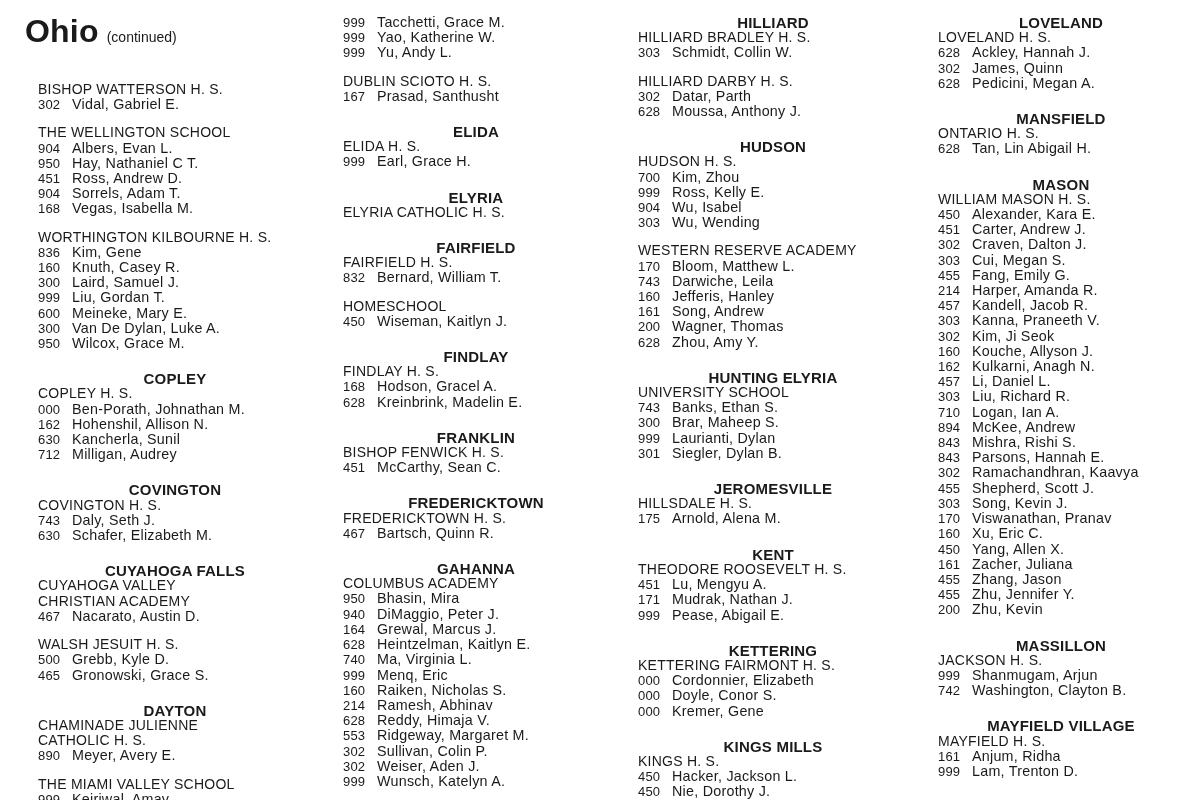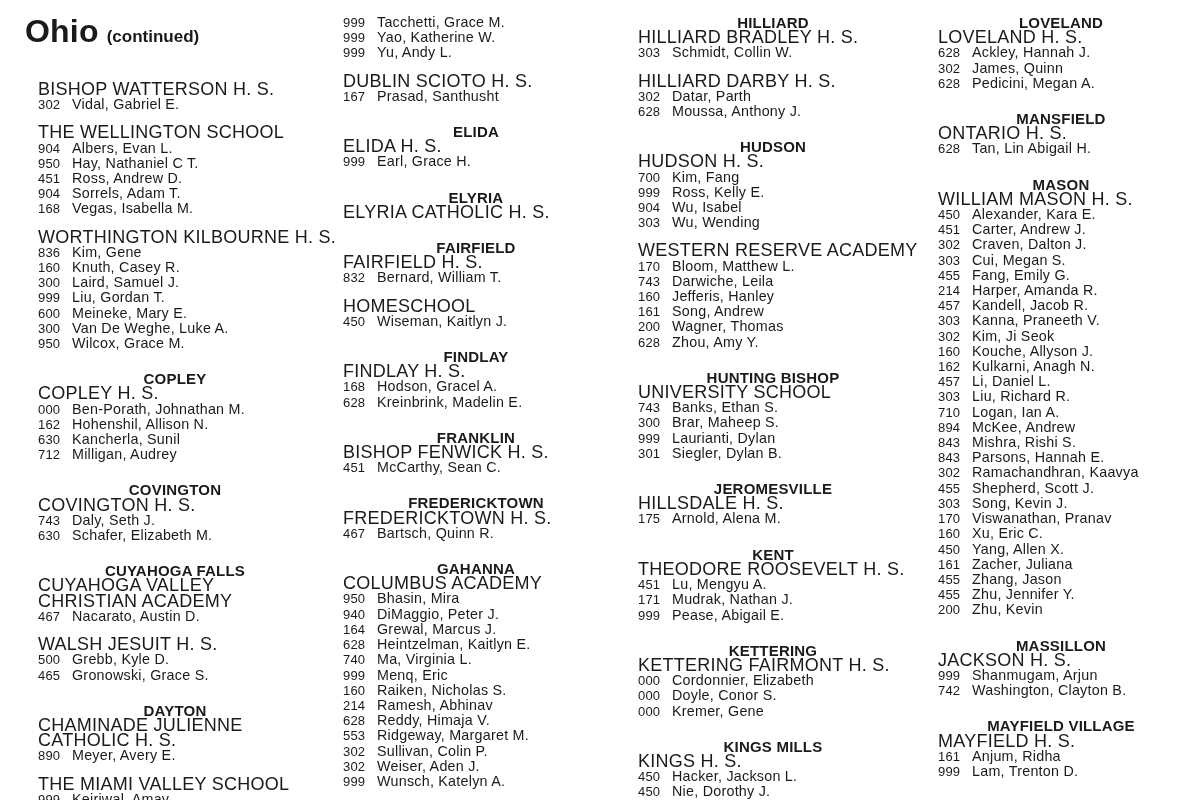--- a/index.html
+++ b/index.html
@@ -3,34 +3,34 @@
 <meta charset="utf-8">
 <style>
   html,body{margin:0;padding:0;}
   body{
     width:1200px;height:800px;overflow:hidden;position:relative;
     background:#ffffff;color:#1a1a1a;
     font-family:"Liberation Sans", sans-serif;
   }
   .page-title{position:absolute;left:25px;top:13px;white-space:nowrap;}
   .title-main{font-size:32px;font-weight:bold;letter-spacing:.2px;}
-  .title-suffix{font-size:17px;font-weight:bold;margin-left:8px;}
+  .title-suffix{font-size:14px;font-weight:normal;margin-left:8px;}
   .column{position:absolute;top:15px;}
   .column-1{left:25px;top:82px;width:300px;}
   .column-2{left:330px;width:292px;}
   .column-3{left:625px;width:296px;}
   .column-4{left:925px;width:272px;}
   .city-group + .city-group{margin-top:20px;}
   .city-header{
     font-weight:bold;font-size:15px;line-height:15.2px;
     letter-spacing:.2px;white-space:nowrap;text-align:center;
   }
   .school + .school{margin-top:13px;}
   .school{padding-left:13px;}
-  .school-name{font-size:18px;line-height:15.2px;letter-spacing:.25px;white-space:nowrap;}
+  .school-name{font-size:14px;line-height:15.2px;letter-spacing:.25px;white-space:nowrap;}
   .entry{font-size:14.3px;line-height:15.2px;letter-spacing:.25px;white-space:nowrap;}
   .entry-num{display:inline-block;width:34px;font-size:13px;letter-spacing:.2px;}
 </style>
 </head>
 <body>
 
 <div class="page-title">
   <span class="title-main">Ohio</span><span class="title-suffix">(continued)</span>
 </div>
 
@@ -48,21 +48,21 @@
         <div class="entry"><span class="entry-num">904</span><span class="entry-name">Sorrels, Adam T.</span></div>
         <div class="entry"><span class="entry-num">168</span><span class="entry-name">Vegas, Isabella M.</span></div>
       </div>
       <div class="school">
         <div class="school-name">WORTHINGTON KILBOURNE H. S.</div>
         <div class="entry"><span class="entry-num">836</span><span class="entry-name">Kim, Gene</span></div>
         <div class="entry"><span class="entry-num">160</span><span class="entry-name">Knuth, Casey R.</span></div>
         <div class="entry"><span class="entry-num">300</span><span class="entry-name">Laird, Samuel J.</span></div>
         <div class="entry"><span class="entry-num">999</span><span class="entry-name">Liu, Gordan T.</span></div>
         <div class="entry"><span class="entry-num">600</span><span class="entry-name">Meineke, Mary E.</span></div>
-        <div class="entry"><span class="entry-num">300</span><span class="entry-name">Van De Weghe, Luke A.</span></div>
+        <div class="entry"><span class="entry-num">300</span><span class="entry-name">Van De Dylan, Luke A.</span></div>
         <div class="entry"><span class="entry-num">950</span><span class="entry-name">Wilcox, Grace M.</span></div>
       </div>
     </div>
     <div class="city-group">
       <div class="city-header">COPLEY</div>
       <div class="school">
         <div class="school-name">COPLEY H. S.</div>
         <div class="entry"><span class="entry-num">000</span><span class="entry-name">Ben-Porath, Johnathan M.</span></div>
         <div class="entry"><span class="entry-num">162</span><span class="entry-name">Hohenshil, Allison N.</span></div>
         <div class="entry"><span class="entry-num">630</span><span class="entry-name">Kancherla, Sunil</span></div>
@@ -191,37 +191,37 @@
       <div class="school">
         <div class="school-name">HILLIARD DARBY H. S.</div>
         <div class="entry"><span class="entry-num">302</span><span class="entry-name">Datar, Parth</span></div>
         <div class="entry"><span class="entry-num">628</span><span class="entry-name">Moussa, Anthony J.</span></div>
       </div>
     </div>
     <div class="city-group">
       <div class="city-header">HUDSON</div>
       <div class="school">
         <div class="school-name">HUDSON H. S.</div>
-        <div class="entry"><span class="entry-num">700</span><span class="entry-name">Kim, Fang</span></div>
+        <div class="entry"><span class="entry-num">700</span><span class="entry-name">Kim, Zhou</span></div>
         <div class="entry"><span class="entry-num">999</span><span class="entry-name">Ross, Kelly E.</span></div>
         <div class="entry"><span class="entry-num">904</span><span class="entry-name">Wu, Isabel</span></div>
         <div class="entry"><span class="entry-num">303</span><span class="entry-name">Wu, Wending</span></div>
       </div>
       <div class="school">
         <div class="school-name">WESTERN RESERVE ACADEMY</div>
         <div class="entry"><span class="entry-num">170</span><span class="entry-name">Bloom, Matthew L.</span></div>
         <div class="entry"><span class="entry-num">743</span><span class="entry-name">Darwiche, Leila</span></div>
         <div class="entry"><span class="entry-num">160</span><span class="entry-name">Jefferis, Hanley</span></div>
         <div class="entry"><span class="entry-num">161</span><span class="entry-name">Song, Andrew</span></div>
         <div class="entry"><span class="entry-num">200</span><span class="entry-name">Wagner, Thomas</span></div>
         <div class="entry"><span class="entry-num">628</span><span class="entry-name">Zhou, Amy Y.</span></div>
       </div>
     </div>
     <div class="city-group">
-      <div class="city-header">HUNTING BISHOP</div>
+      <div class="city-header">HUNTING ELYRIA</div>
       <div class="school">
         <div class="school-name">UNIVERSITY SCHOOL</div>
         <div class="entry"><span class="entry-num">743</span><span class="entry-name">Banks, Ethan S.</span></div>
         <div class="entry"><span class="entry-num">300</span><span class="entry-name">Brar, Maheep S.</span></div>
         <div class="entry"><span class="entry-num">999</span><span class="entry-name">Laurianti, Dylan</span></div>
         <div class="entry"><span class="entry-num">301</span><span class="entry-name">Siegler, Dylan B.</span></div>
       </div>
     </div>
     <div class="city-group">
       <div class="city-header">JEROMESVILLE</div>

